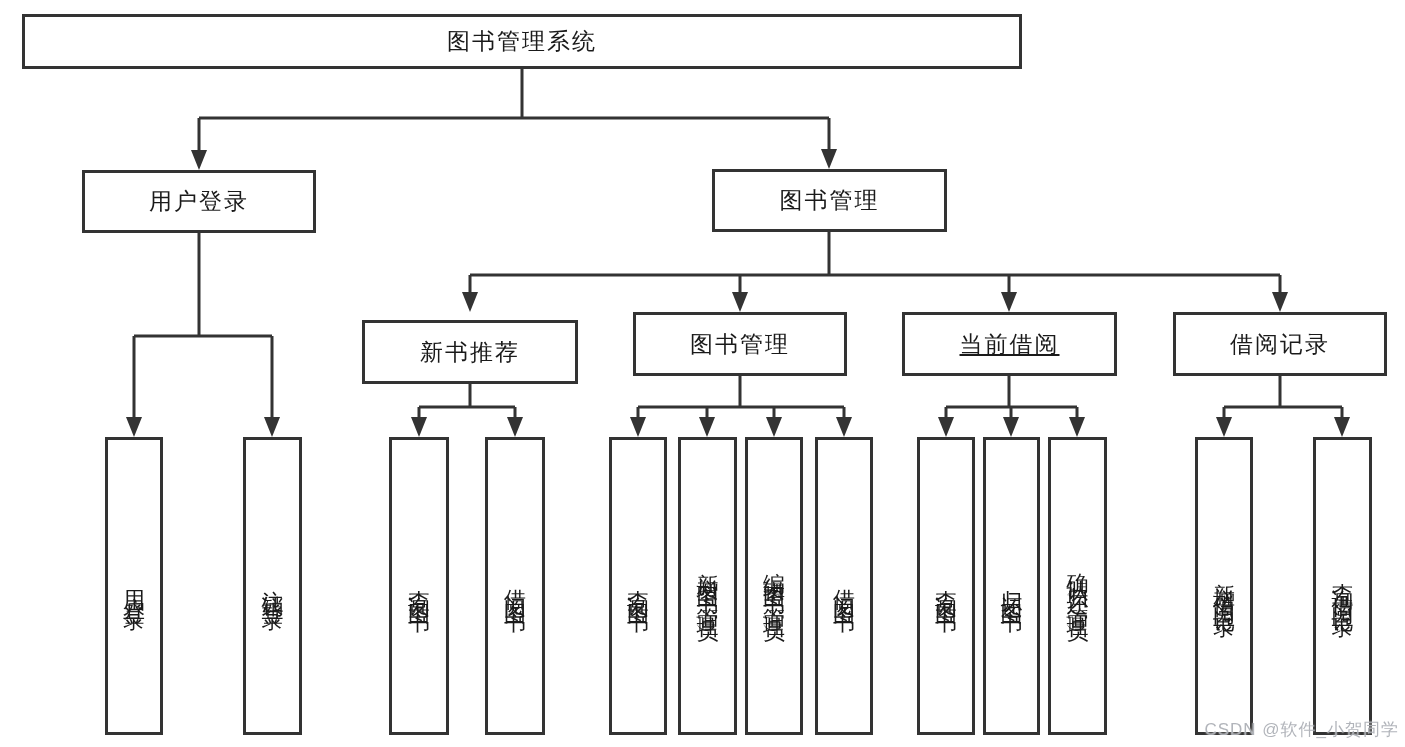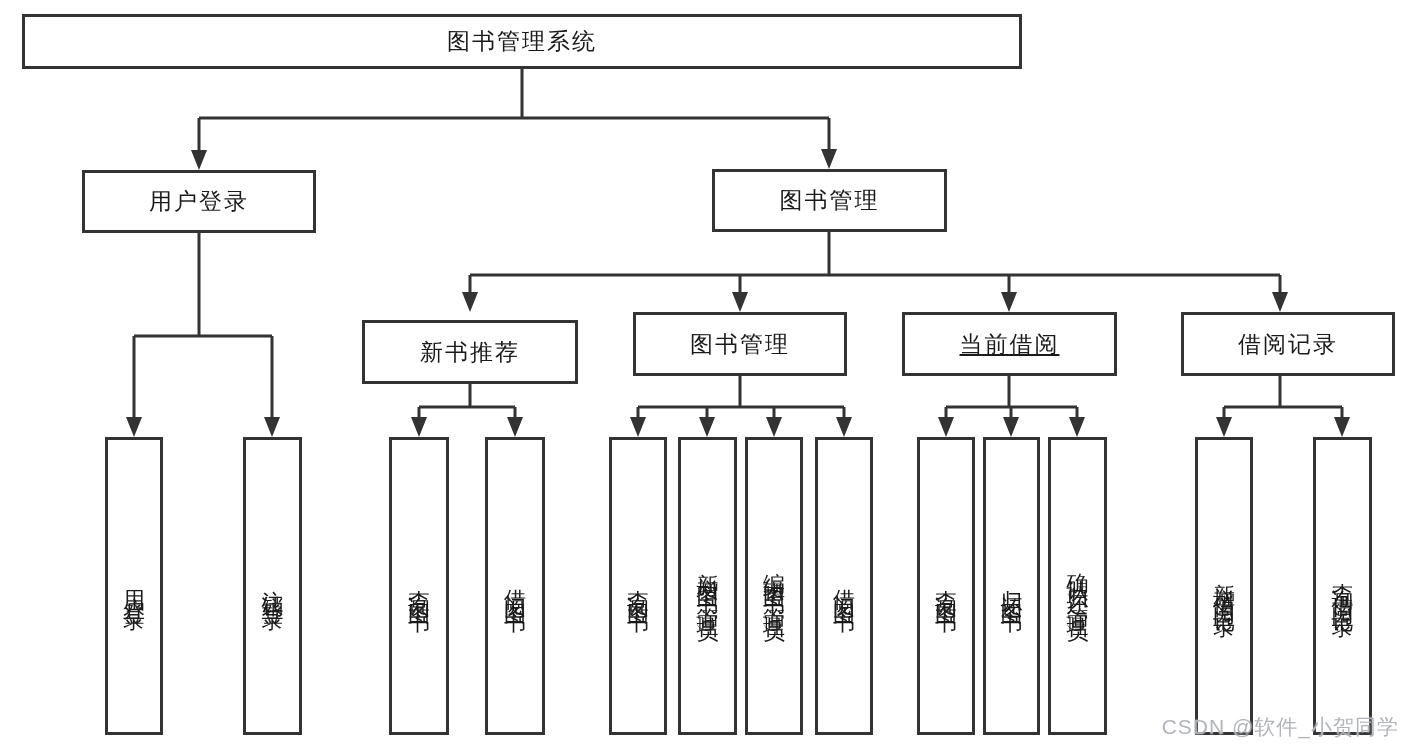--- a/index.html
+++ b/index.html
@@ -37,21 +37,21 @@
     writing-mode: vertical-lr;
     text-orientation: mixed;
     font-size: 22px;
     letter-spacing: 7px;
     line-height: 1;
   }
   .watermark {
     position: absolute;
     right: 6px;
     bottom: 6px;
-    font-size: 21px;
+    font-size: 17px;
     letter-spacing: 1px;
     color: rgba(168, 172, 178, 0.9);
     text-shadow: 0 0 2px #ffffff;
     white-space: nowrap;
     z-index: 5;
   }
 </style>
 </head>
 <body>
 
@@ -90,21 +90,21 @@
   </svg>
 
   <div class="node h" style="left:22px; top:14px; width:1000px; height:55px;">图书管理系统</div>
 
   <div class="node h" style="left:82px; top:170px; width:234px; height:63px;">用户登录</div>
   <div class="node h" style="left:712px; top:169px; width:235px; height:63px;">图书管理</div>
 
   <div class="node h" style="left:362px; top:320px; width:216px; height:64px;">新书推荐</div>
   <div class="node h" style="left:633px; top:312px; width:214px; height:64px;">图书管理</div>
   <div class="node h" style="left:902px; top:312px; width:215px; height:64px;text-decoration:underline;">当前借阅</div>
-  <div class="node h" style="left:1173px; top:312px; width:214px; height:64px;margin-left:8px;">借阅记录</div>
+  <div class="node h" style="left:1173px; top:312px; width:214px; height:64px;">借阅记录</div>
 
   <div class="node v" style="left:105px; top:437px; width:58px; height:298px;">用户登录</div>
   <div class="node v" style="left:243px; top:437px; width:59px; height:298px;">注销登录</div>
 
   <div class="node v" style="left:389px; top:437px; width:60px; height:298px;">查询图书</div>
   <div class="node v" style="left:485px; top:437px; width:60px; height:298px;">借阅图书</div>
 
   <div class="node v" style="left:609px; top:437px; width:58px; height:298px;">查询图书</div>
   <div class="node v" style="left:678px; top:437px; width:59px; height:298px;">新增图书（管理员）</div>
   <div class="node v" style="left:745px; top:437px; width:58px; height:298px;">编辑图书（管理员）</div>

